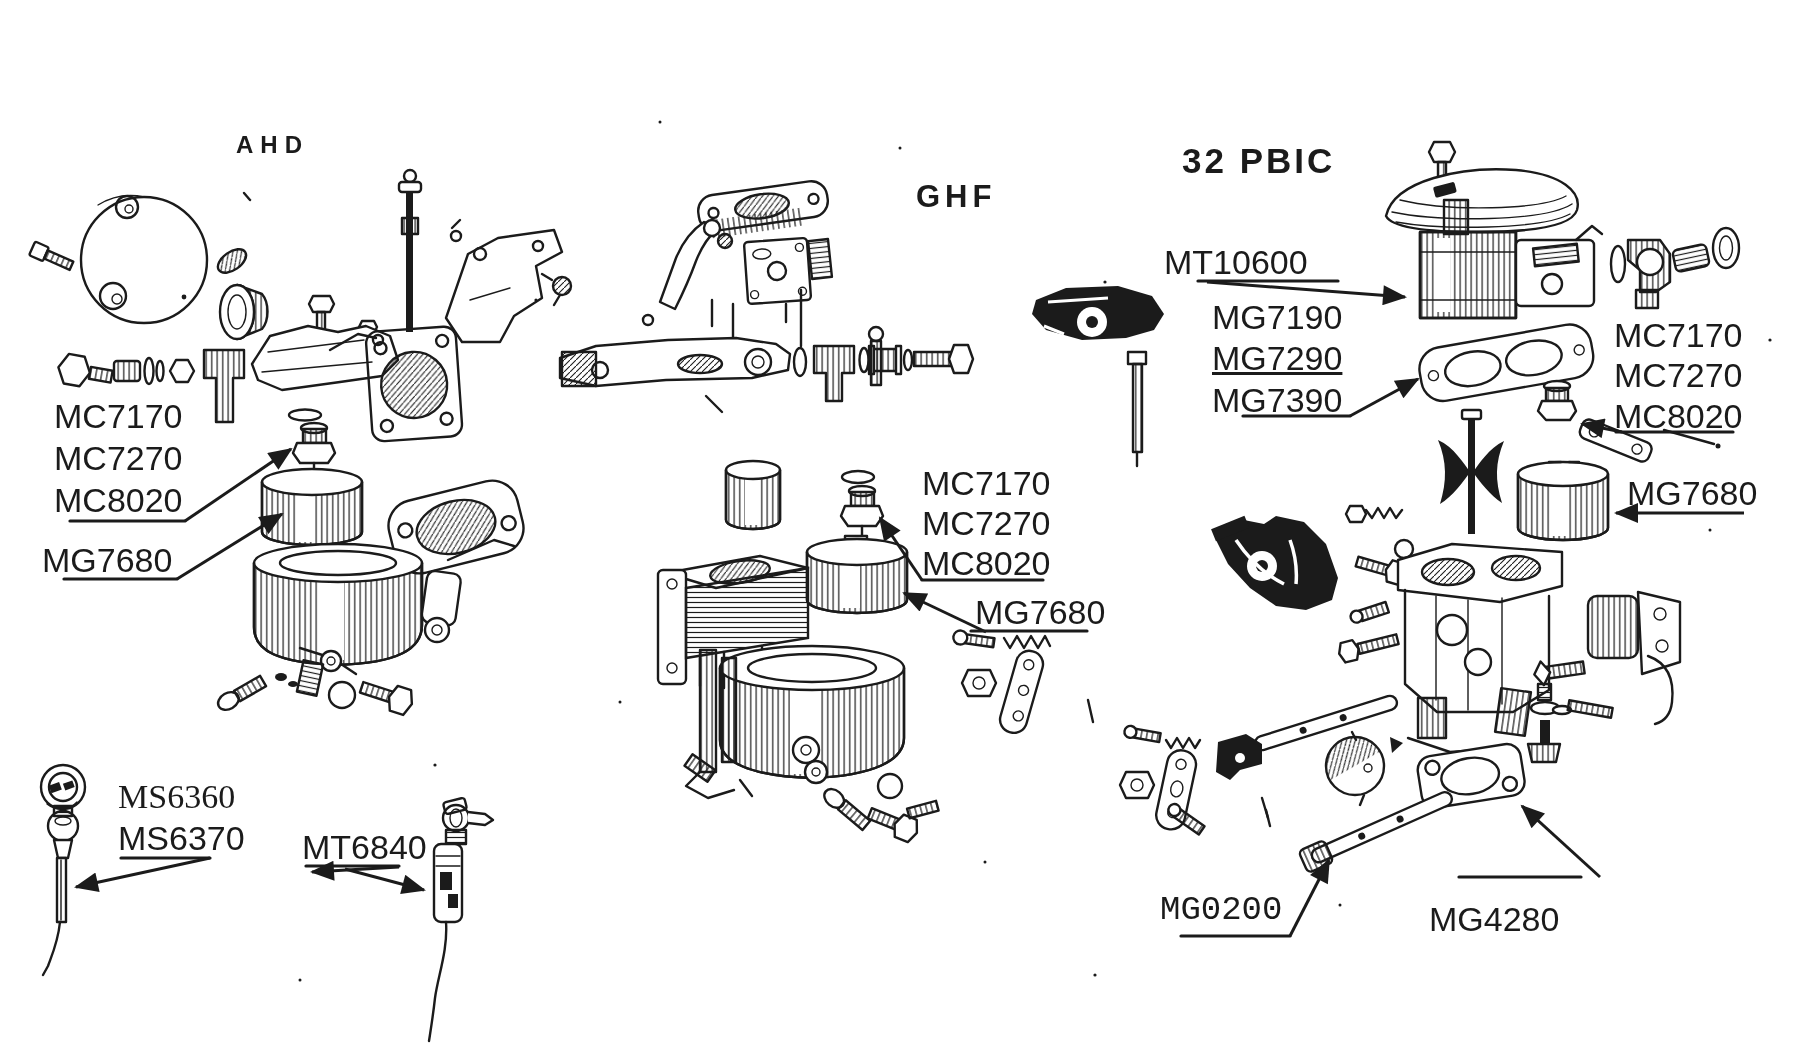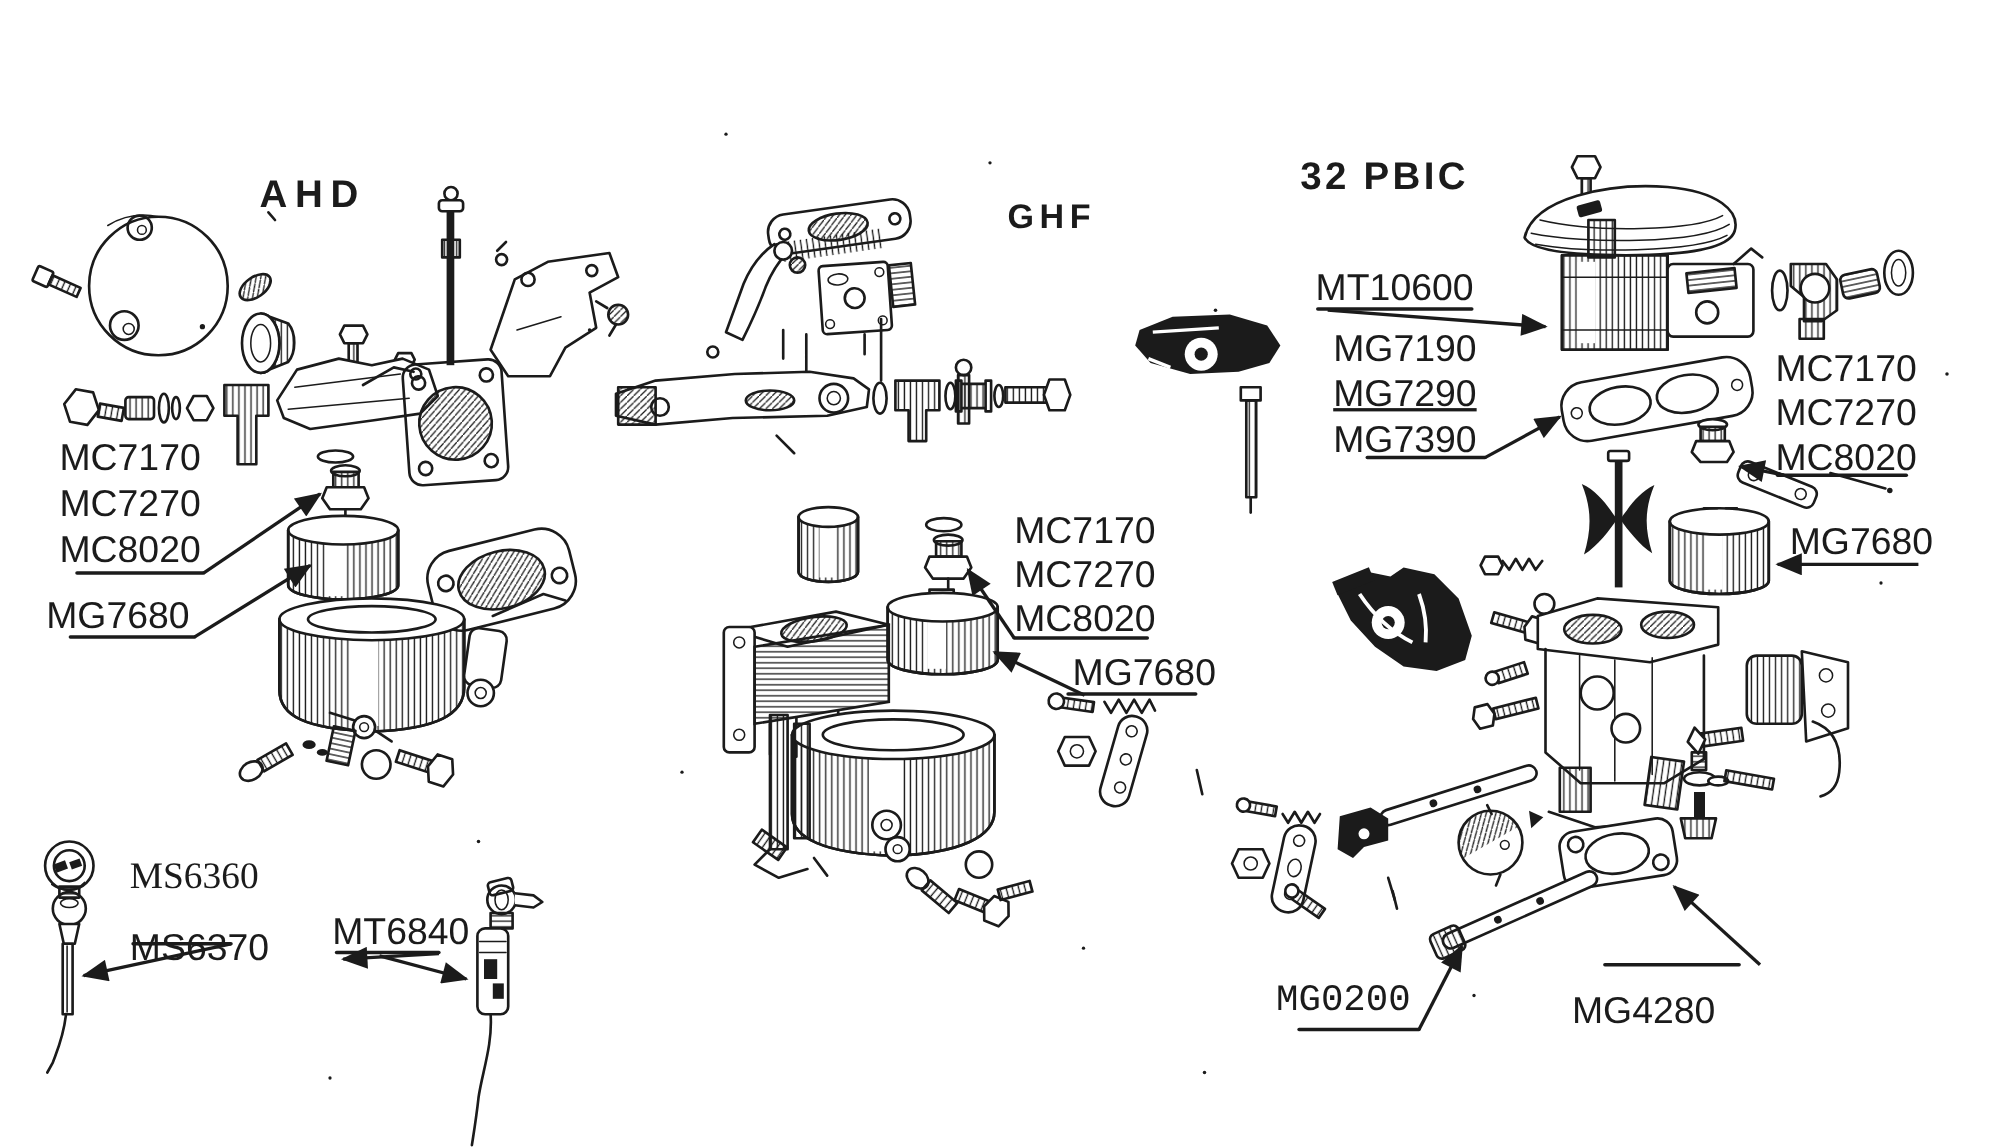--- a/index.html
+++ b/index.html
@@ -1,33 +1,33 @@
 <!DOCTYPE html>
 <html><head>
 <meta charset="utf-8">
 <style>
   html,body{margin:0;padding:0;background:#fff;}
   .stage{position:relative;width:1818px;height:1043px;background:#ffffff;overflow:hidden;
          font-family:"Liberation Sans",sans-serif;}
   .stage svg{position:absolute;left:0;top:0;}
   .lbl{position:absolute;color:#1b1b1b;font-size:34px;line-height:1;white-space:nowrap;}
   .ttl{font-weight:bold;}
-  .ttl-ahd{left:236px;top:159px;font-size:35px;letter-spacing:7px;}
+  .ttl-ahd{left:236px;top:133px;font-size:24px;letter-spacing:7px;}
   .ttl-ghf{left:916px;top:181px;font-size:31px;letter-spacing:5px;text-align:right;}
   .ttl-pbic{left:1182px;top:143px;font-size:35px;letter-spacing:3px;text-align:center;}
   .ahd-mc7170{left:54px;top:399px;}   .ahd-mc7270{left:54px;top:441px;}
   .ahd-mc8020{left:54px;top:483px;}   .ahd-mg7680{left:42px;top:543px;}
   .ghf-mc7170{left:922px;top:466px;}  .ghf-mc7270{left:922px;top:506px;}
   .ghf-mc8020{left:922px;top:546px;}  .ghf-mg7680{left:975px;top:595px;}
-  .pbic-mt10600{left:1196px;top:245px;text-align:center;} .pbic-mg7190{left:1212px;top:300px;}
+  .pbic-mt10600{left:1164px;top:245px;text-align:center;} .pbic-mg7190{left:1212px;top:300px;}
   .pbic-mg7290{left:1212px;top:341px;text-decoration:underline;}  .pbic-mg7390{left:1212px;top:383px;}
   .pbic-mc7170{left:1614px;top:318px;}  .pbic-mc7270{left:1614px;top:358px;}
   .pbic-mc8020{left:1614px;top:399px;}  .pbic-mg7680{left:1627px;top:476px;}
   .pbic-mg4280{left:1429px;top:889px;margin-top:13px;}  .pbic-mg0200{left:1160px;top:893px;font-family:Liberation Mono, monospace;}
-  .ms6360{left:118px;top:780px;font-family:Liberation Serif, serif;} .ms6370{left:118px;top:845px;} .mt6840{left:302px;top:830px;}
+  .ms6360{left:118px;top:780px;font-family:Liberation Serif, serif;} .ms6370{left:118px;top:821px;} .mt6840{left:302px;top:830px;}
   
   .s{fill:none;stroke:#1b1b1b;stroke-width:2.4;stroke-linecap:round;stroke-linejoin:round;}
   .thin{stroke-width:1.4;}
   .w{fill:#fff;stroke:#1b1b1b;stroke-width:2.4;stroke-linejoin:round;}
   .f{fill:#1b1b1b;stroke:none;}
   .hv{fill:url(#pv);stroke:#1b1b1b;stroke-width:2.4;stroke-linejoin:round;}
   .hh{fill:url(#ph);stroke:#1b1b1b;stroke-width:2.4;stroke-linejoin:round;}
   .hd{fill:url(#pd);stroke:#1b1b1b;stroke-width:2.4;stroke-linejoin:round;}
   .ul{stroke:#1b1b1b;stroke-width:3.2;stroke-linecap:round;}
   .ar{fill:none;stroke:#1b1b1b;stroke-width:3;marker-end:url(#ah);}

